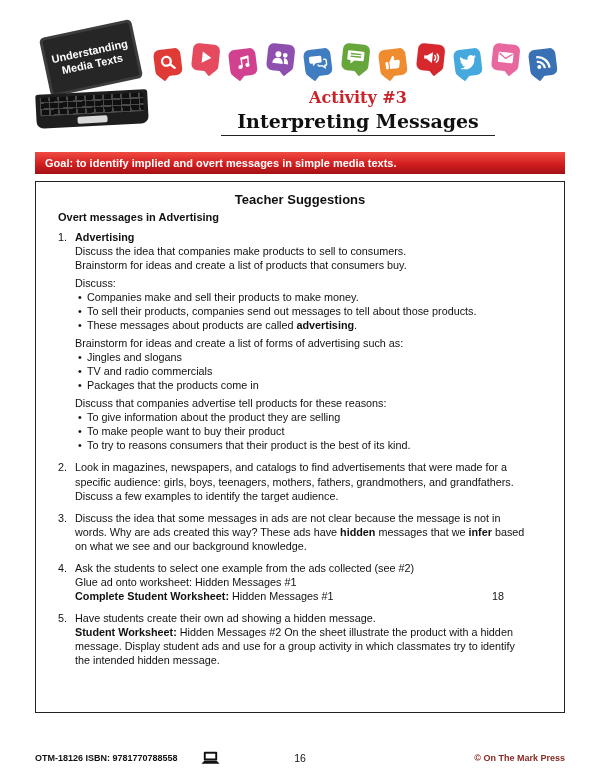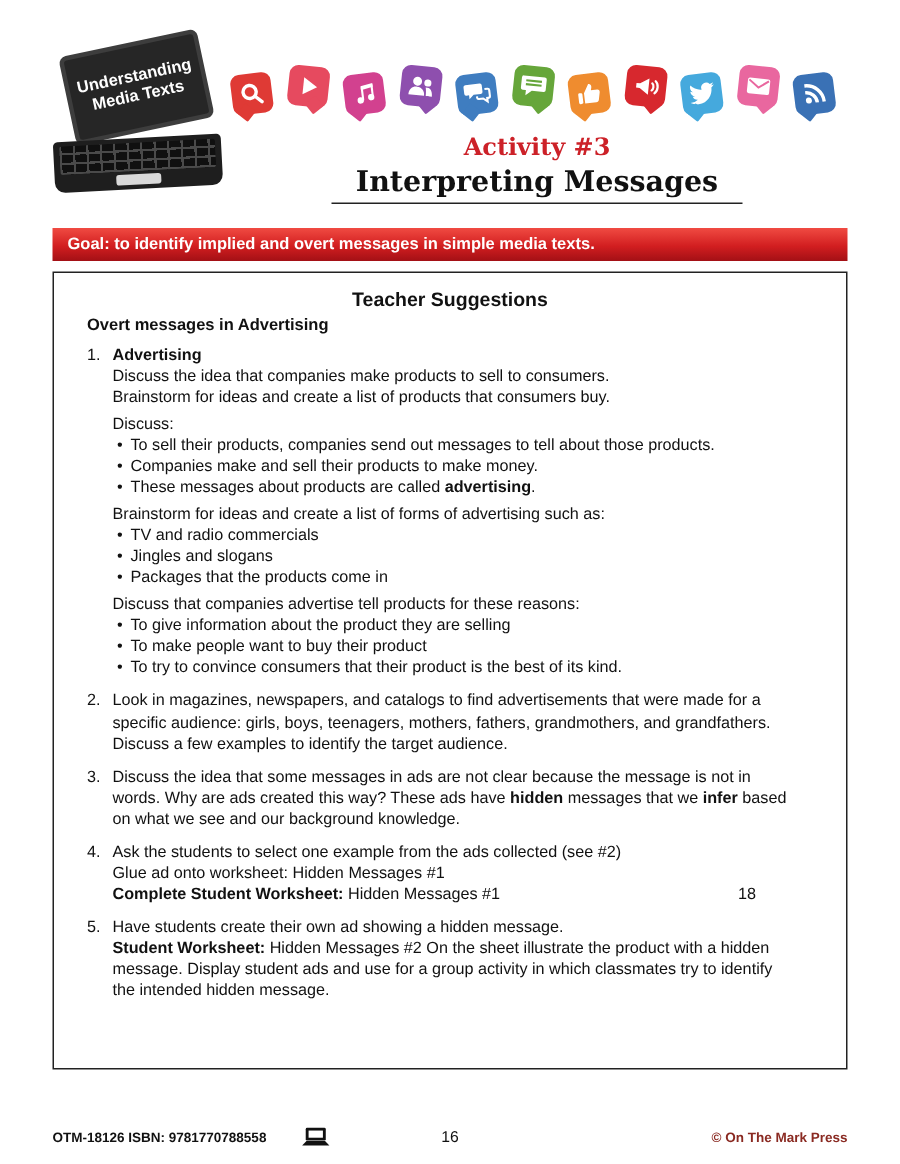--- a/index.html
+++ b/index.html
@@ -180,35 +180,35 @@
     <div class="suggestions-title">Teacher Suggestions</div>
     <div class="section-heading">Overt messages in Advertising</div>
 
     <div class="item">
       <div class="num">1.</div>
       <div class="ibody">
         <div class="bold">Advertising</div>
         <div>Discuss the idea that companies make products to sell to consumers.</div>
         <div>Brainstorm for ideas and create a list of products that consumers buy.</div>
         <div class="gap">Discuss:</div>
+        <div class="blt"><span>Companies make and sell their products to make money.</span></div>
         <div class="blt"><span>To sell their products, companies send out messages to tell about those products.</span></div>
-        <div class="blt"><span>Companies make and sell their products to make money.</span></div>
         <div class="blt"><span>These messages about products are called </span><b>advertising</b><span>.</span></div>
         <div class="gap">Brainstorm for ideas and create a list of forms of advertising such as:</div>
         <div class="cols">
           <div class="col2">
+            <div class="blt"><span>Jingles and slogans</span></div>
             <div class="blt"><span>TV and radio commercials</span></div>
-            <div class="blt"><span>Jingles and slogans</span></div>
             <div class="blt"><span>Packages that the products come in</span></div>
           </div>
         </div>
         <div class="gap">Discuss that companies advertise tell products for these reasons:</div>
         <div class="blt"><span>To give information about the product they are selling</span></div>
         <div class="blt"><span>To make people want to buy their product</span></div>
-        <div class="blt"><span>To try to convince consumers that their product is the best of its kind.</span></div>
+        <div class="blt"><span>To try to reasons consumers that their product is the best of its kind.</span></div>
       </div>
     </div>
 
     <div class="item">
       <div class="num">2.</div>
       <div class="ibody">Look in magazines, newspapers, and catalogs to find advertisements that were made for a specific audience:  girls, boys, teenagers, mothers, fathers, grandmothers, and grandfathers.  Discuss a few examples to identify the target audience.</div>
     </div>
 
     <div class="item">
       <div class="num">3.</div>

